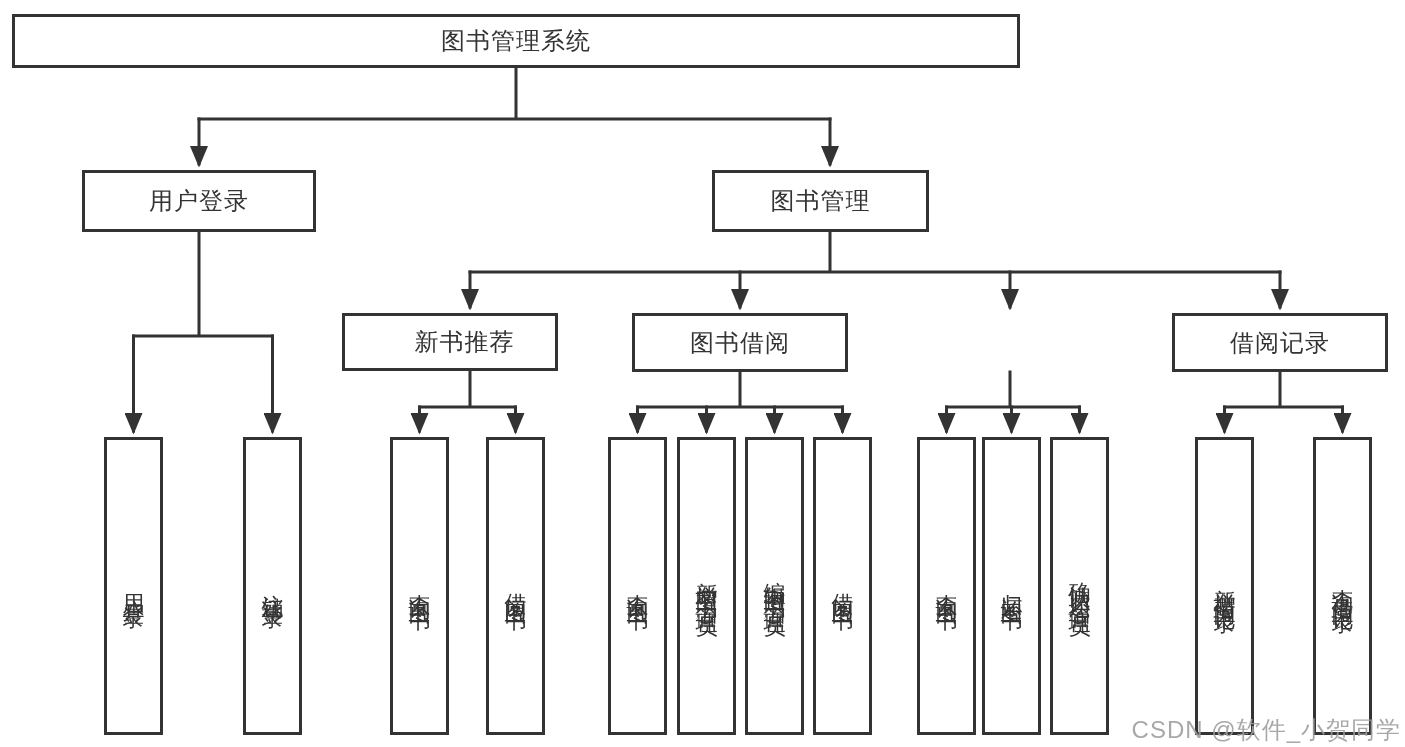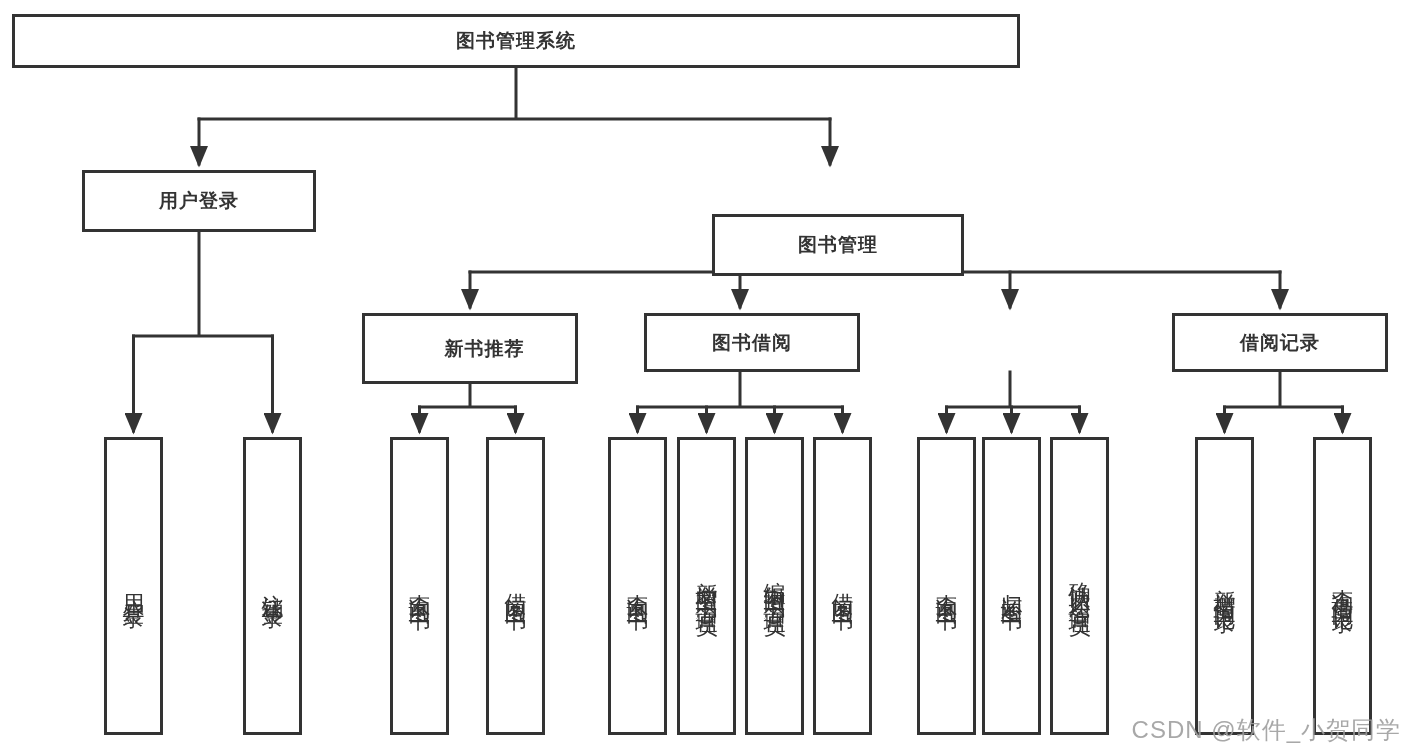--- a/index.html
+++ b/index.html
@@ -19,21 +19,21 @@
   .node {
     position: absolute;
     box-sizing: border-box;
     background: #ffffff;
     border: 3px solid #333333;
     display: flex;
     align-items: center;
     justify-content: center;
     color: #333333;
   }
-  .h-node { font-size: 19px; letter-spacing: 1px; font-weight: bold; }
+  .h-node { font-size: 24px; letter-spacing: 1px; }
   .v-node span {
     writing-mode: vertical-rl;
     letter-spacing: 5px;
     font-size: 22px;
     line-height: 1;
     white-space: nowrap;
   }
   #watermark {
     position: absolute;
     right: 4px;
@@ -92,28 +92,28 @@
     </g>
   </svg>
 
   <div class="node h-node" style="left:12px; top:14px; width:1008px; height:54px;">
     <span>图书管理系统</span>
   </div>
 
   <div class="node h-node" style="left:82px; top:170px; width:234px; height:62px;">
     <span>用户登录</span>
   </div>
-  <div class="node h-node" style="left:712px; top:170px; width:252px; height:62px;margin-top:44px;">
+  <div class="node h-node" style="left:712px; top:170px; width:217px; height:62px;">
     <span>图书管理</span>
   </div>
 
-  <div class="node h-node" style="left:362px; top:313px; width:216px; height:71px;padding-left:29px;">
+  <div class="node h-node" style="left:342px; top:313px; width:216px; height:58px;padding-left:29px;">
     <span>新书推荐</span>
   </div>
-  <div class="node h-node" style="left:632px; top:313px; width:216px; height:59px;margin-left:12px;">
+  <div class="node h-node" style="left:632px; top:313px; width:216px; height:59px;">
     <span>图书借阅</span>
   </div>
   <div class="node h-node" style="left:1172px; top:313px; width:216px; height:59px;">
     <span>借阅记录</span>
   </div>
 
   <div class="node v-node" style="left:104px; top:437px; width:59px; height:298px;">
     <span>用户登录</span>
   </div>
   <div class="node v-node" style="left:243px; top:437px; width:59px; height:298px;">

